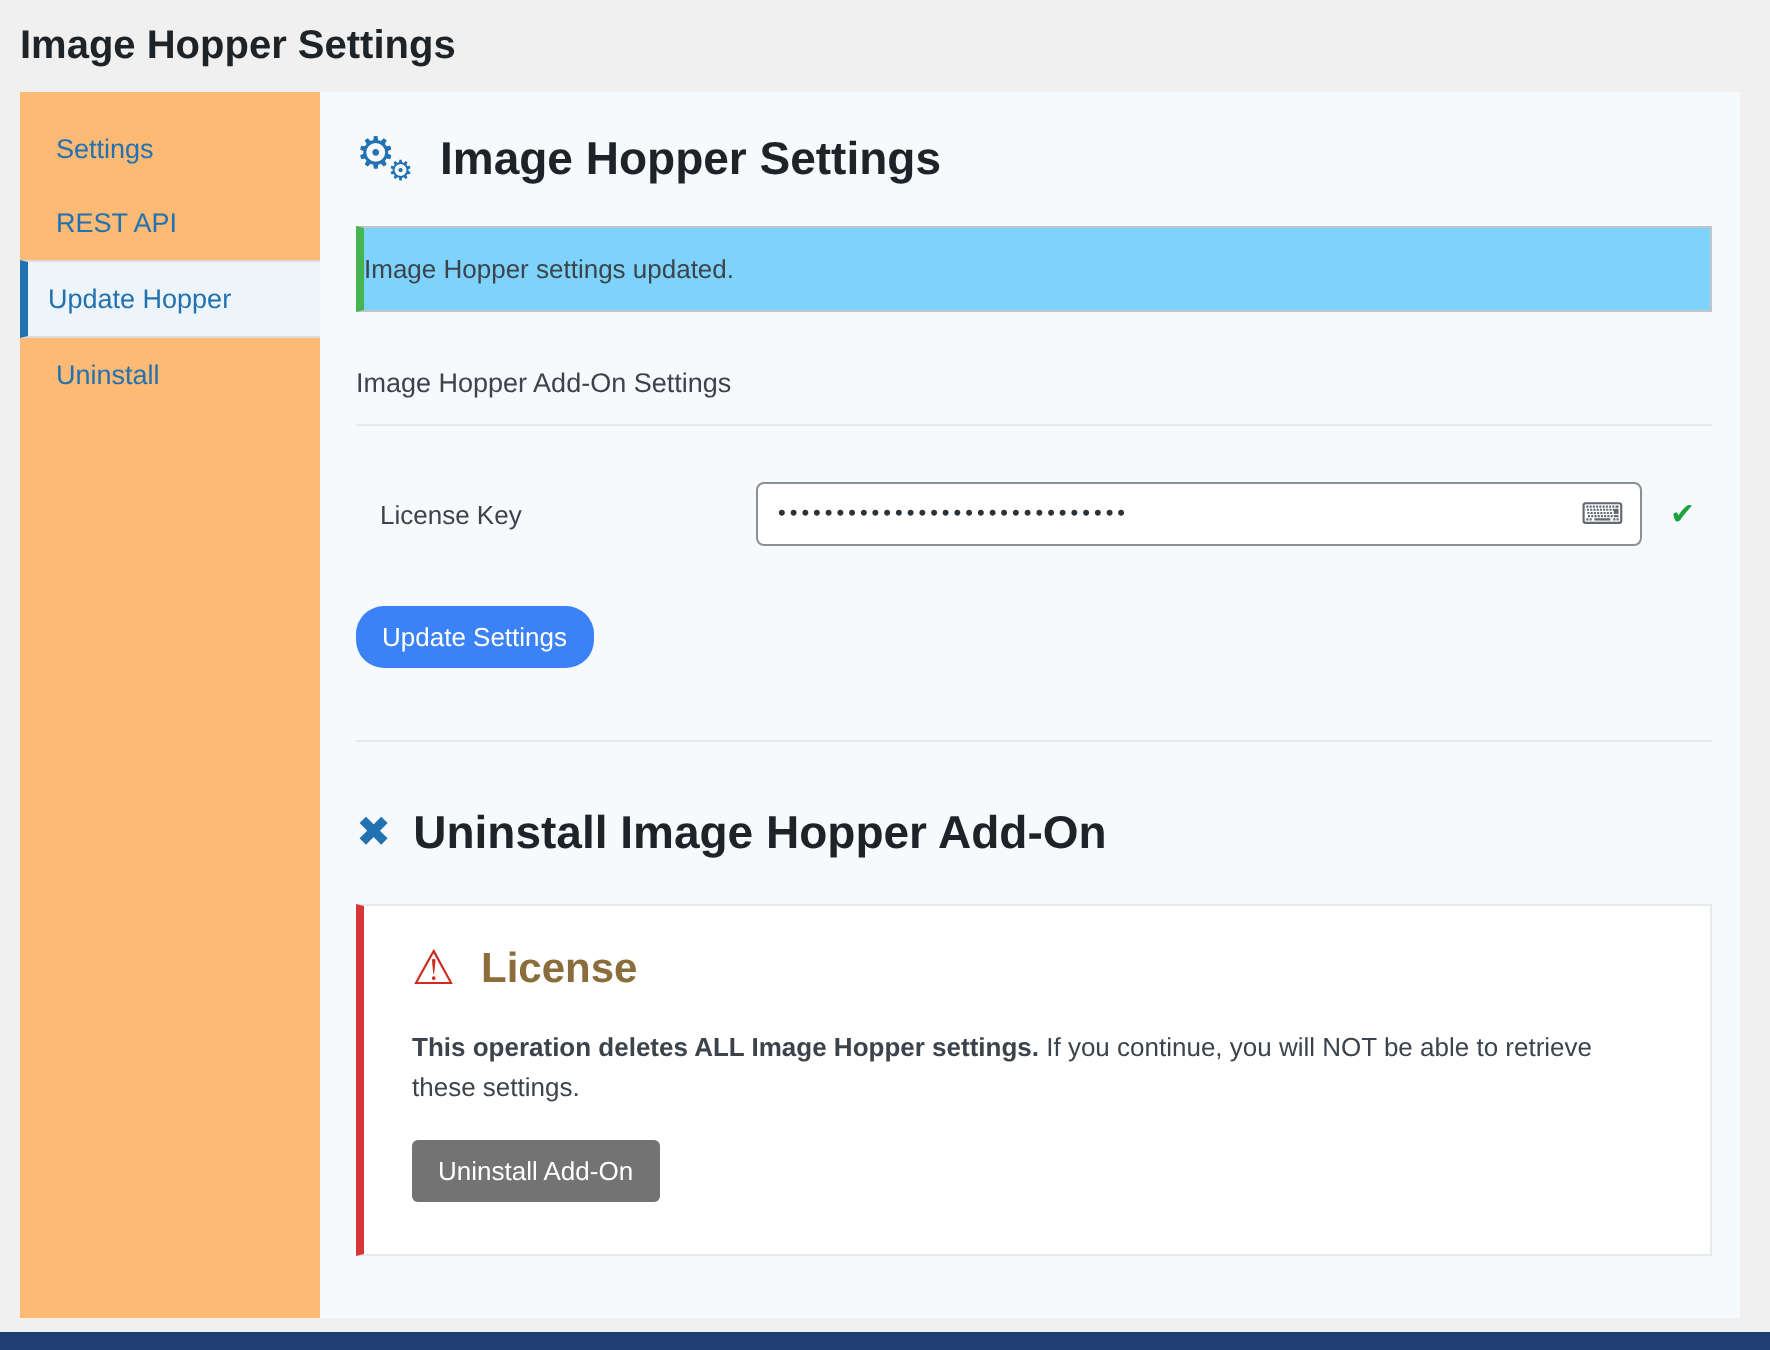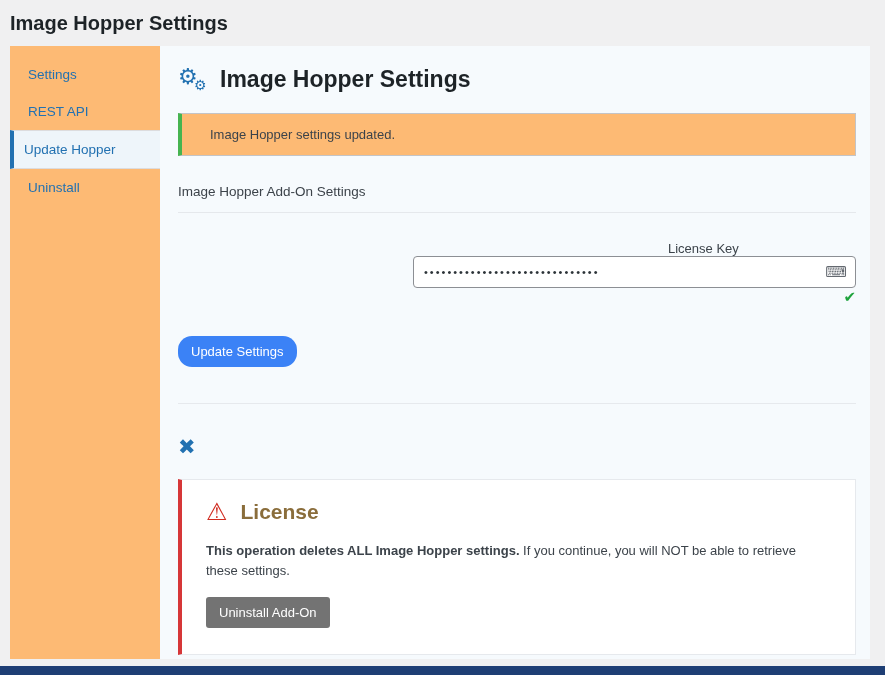--- a/index.html
+++ b/index.html
@@ -40,29 +40,29 @@
   }
   .main-heading {
     margin: 4px 0 0; font-size: 23px; font-weight: 700; color: #1d2327;
     display: flex; align-items: center;
   }
   .gears { position: relative; width: 34px; height: 26px; display: inline-block; margin-right: 8px; color: #2271b1; }
   .gear { position: absolute; line-height: 1; }
   .gear.big { font-size: 22px; left: 0; top: -1px; }
   .gear.small { font-size: 14px; left: 16px; top: 11px; }
   .notice {
-    margin-top: 20px; background: #fdba74;
+    margin-top: 20px; background: #7dd3fc;
     border: 1px solid #c3c4c7; border-left: 4px solid #46b450;
-    padding: 13px 28px; font-size: 13px; color: #3c434a;
+    padding: 13px 0; font-size: 13px; color: #3c434a;
   }
   .section-label {
     margin-top: 28px; padding-bottom: 13px; border-bottom: 1px solid #e5e8ec;
     font-size: 13.5px; color: #3c434a;
   }
-  .form-row { margin-top: 28px; display: flex; align-items: flex-end; flex-direction: column; }
+  .form-row { margin-top: 28px; display: flex; align-items: center; }
   .field-label { width: 200px; padding-left: 12px; font-size: 13px; color: #3c434a; flex-shrink: 0; }
   .input-wrap { position: relative; width: 443px; display: inline-block; }
   .license-input {
     width: 100%; height: 32px; border: 1px solid #8c8f94; border-radius: 4px;
     padding: 0 32px 0 10px; font-size: 11px; letter-spacing: 2px;
     color: #2c3338; background: #ffffff; outline: none;
     font-family: "Liberation Sans", "DejaVu Sans", sans-serif;
   }
   .kbd-icon {
     position: absolute; right: 9px; top: 50%; transform: translateY(-50%);
@@ -135,20 +135,21 @@
         </span>
         <span class="check">✔</span>
       </div>
 
       <button class="btn primary">Update Settings</button>
 
       <hr class="divider">
 
       <h2 class="main-heading uninstall-heading">
         <span class="x-icon">✖</span>
+        <span>Uninstall Image Hopper Add-On</span>
       </h2>
 
       <div class="warning-box">
         <div class="warning-title">
           <span class="warn-icon">⚠</span>
           <span class="warn-text">License</span>
         </div>
         <p class="warning-para">
           <strong>This operation deletes ALL Image Hopper settings.</strong><span> If you continue, you will NOT be able to retrieve these settings.</span>
         </p>

